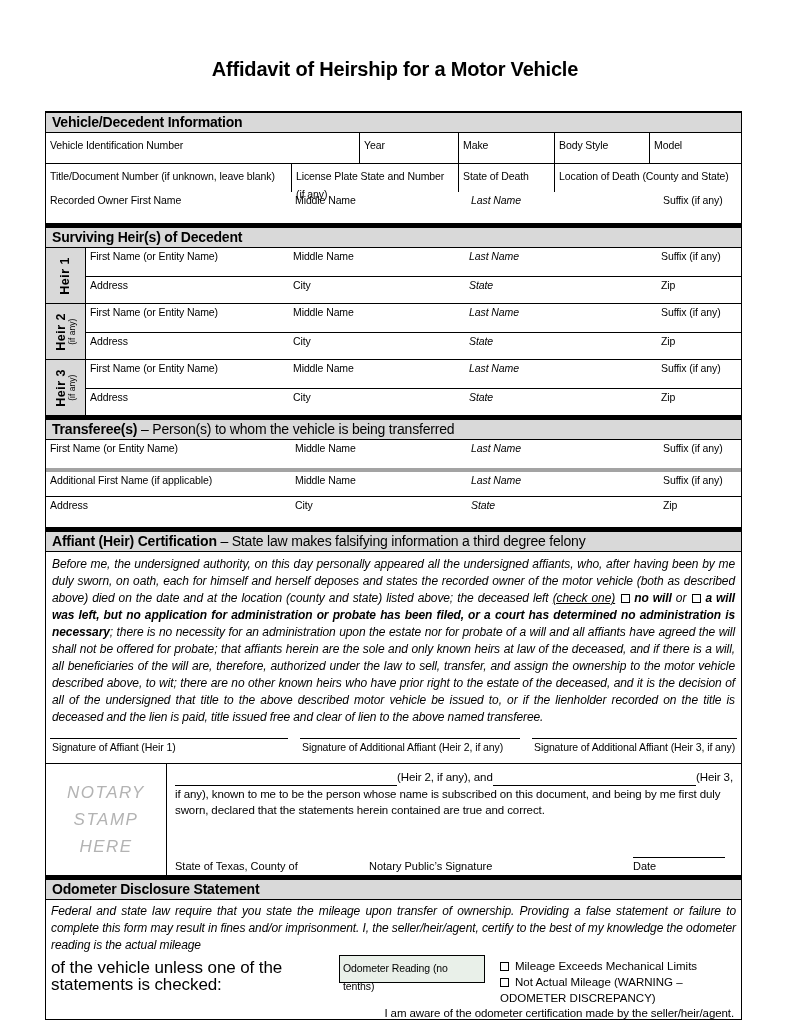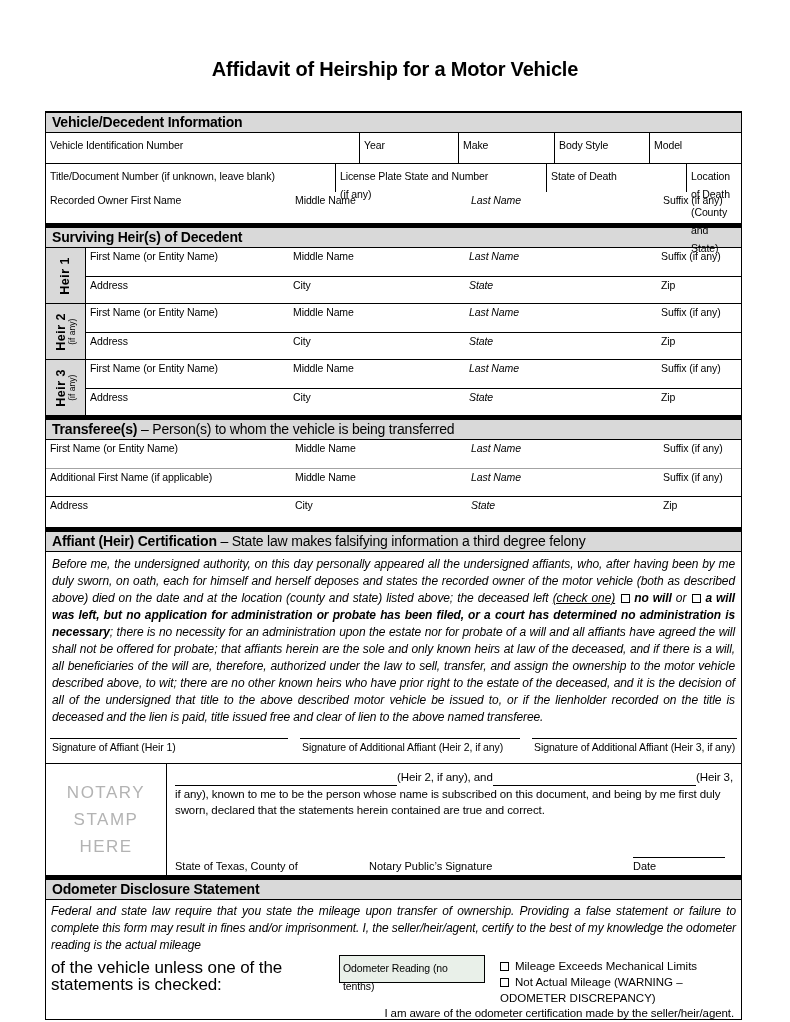--- a/index.html
+++ b/index.html
@@ -21,21 +21,21 @@
     background:#d9d9d9; border-bottom:1.5px solid #000;
     font-size:14px; font-weight:bold; padding:1px 6px 2px 6px; letter-spacing:-0.2px;
   }
   .sec-header .hdr-rest { font-weight:normal; }
   .lbl { font-size:10.5px; letter-spacing:-0.1px; }
   
   .vrow { display:flex; }
   .vrow + .vrow { border-top:1px solid #000; }
   .vcell { padding:2px 4px; }
   .vcell + .vcell { border-left:1px solid #000; }
-  .r1 { height:30px; } .r2 { height:29px;gap:44px; } .r3 { height:31px; }
+  .r1 { height:30px; } .r2 { height:29px; } .r3 { height:31px; }
   .labels-row { display:flex; padding:2px 0; }
   .labels-row span { display:block; padding-left:4px; }
   .w-c1 { width:245px; } .w-c2 { width:176px; } .w-c3 { width:192px;font-style:italic; } .w-c4 { flex:1; }
   
   .heir-block { display:flex; }
   .heir-block + .heir-block { border-top:1.5px solid #000; }
   .heir-label-cell {
     width:40px; background:#d9d9d9; border-right:1px solid #000;
     display:flex; align-items:center; justify-content:center;
   }
@@ -56,21 +56,21 @@
   .b { font-weight:bold; }
   
   .sig-row { display:flex; padding:0 4px 10px 4px; margin-top:12px; }
   .sig-col .sigline { border-top:1.5px solid #000; height:0; }
   .sig-col .lbl { padding:2px 0 0 2px; }
   .sg1 { width:238px; margin-right:12px; } .sg2 { width:220px; margin-right:12px; } .sg3 { flex:1; }
   
   .notary { display:flex; border-top:1px solid #000; height:112px; }
   .stamp-cell {
     width:123px; border-right:1px solid #000;
-    display:flex; align-items:center; justify-content:center; text-align:center;
+    display:flex; align-items:center; justify-content:center; text-align:center;font-style:italic;
   }
   .stamp-text { color:#b3b3b3; font-size:17px; line-height:27px; letter-spacing:1.5px; }
   .notary-body { flex:1; padding:5px 8px 3px 8px; display:flex; flex-direction:column; }
   .nline { display:flex; align-items:flex-end; font-size:11.5px; line-height:16.5px; letter-spacing:-0.1px; }
   .fill { border-bottom:1px solid #000; flex:1; height:13px; }
   .fill-fixed { border-bottom:1px solid #000; width:222px; height:13px; }
   .ntext { font-size:11.5px; line-height:16.5px; letter-spacing:-0.1px; }
   .notary-bottom { margin-top:auto; display:flex; align-items:flex-end; font-size:11px; }
   .nb1 { width:194px; } .nb2 { width:264px; }
   .nb-date { width:100px; }
@@ -195,21 +195,21 @@
   <div class="thickbar"></div>
 
   <section>
     <div class="sec-header"><span>Transferee(s)</span><span class="hdr-rest"> – Person(s) to whom the vehicle is being transferred</span></div>
     <div class="labels-row" style="height:28px">
       <span class="lbl w-c1">First Name (or Entity Name)</span>
       <span class="lbl w-c2">Middle Name</span>
       <span class="lbl w-c3">Last Name</span>
       <span class="lbl w-c4">Suffix (if any)</span>
     </div>
-    <div class="labels-row" style="height:28px;border-top:1px solid #a3a3a3">
+    <div class="labels-row" style="height:28px;border-top:4px solid #a3a3a3">
       <span class="lbl w-c1">Additional First Name (if applicable)</span>
       <span class="lbl w-c2">Middle Name</span>
       <span class="lbl w-c3">Last Name</span>
       <span class="lbl w-c4">Suffix (if any)</span>
     </div>
     <div class="labels-row" style="height:31px;border-top:1px solid #000">
       <span class="lbl w-c1">Address</span>
       <span class="lbl w-c2">City</span>
       <span class="lbl w-c3">State</span>
       <span class="lbl w-c4">Zip</span>

